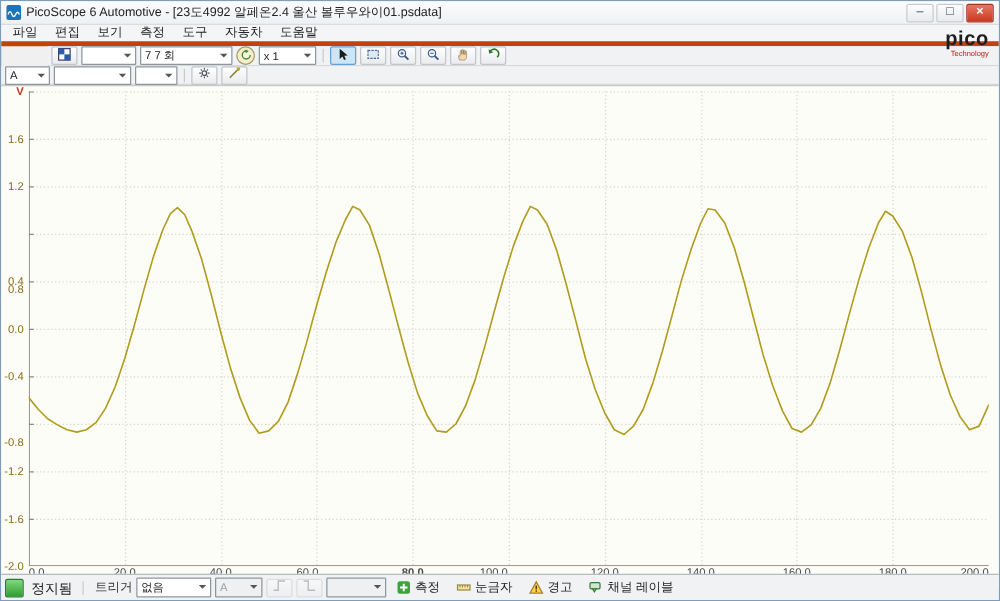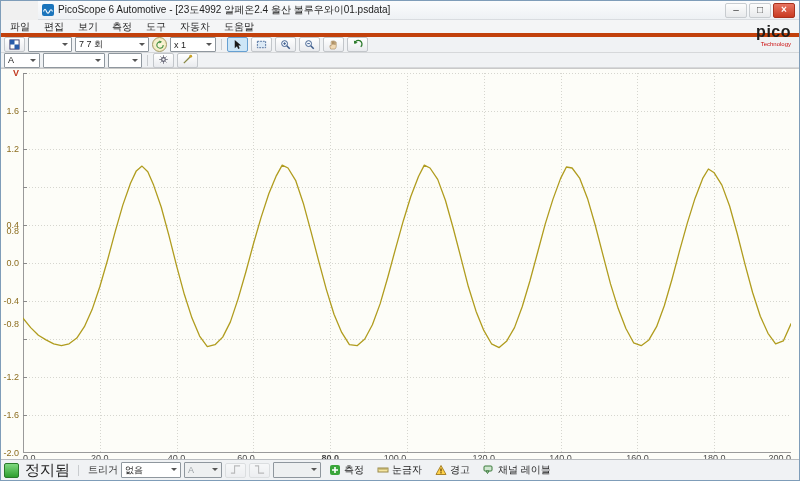--- a/index.html
+++ b/index.html
@@ -2,35 +2,35 @@
 <html><head>
 <meta charset="utf-8">
 <style>
   html,body{margin:0;padding:0;}
   body{width:800px;height:481px;overflow:hidden;background:#f0f0f0;
        font-family:"Liberation Sans",sans-serif;-webkit-font-smoothing:antialiased;}
   .app{position:relative;width:800px;height:481px;box-sizing:border-box;border:1px solid #7f9db9;background:#f0f0f0;}
 
   
   .titlebar{height:18px;background:linear-gradient(#fbfcfd,#eef1f4);border-bottom:1px solid #d9dce0;
-            display:flex;align-items:center;padding:0 4px;margin-left:37px;}
+            display:flex;align-items:center;padding:0 4px;}
   .app-icon{width:12px;height:12px;margin-right:4px;display:inline-flex;}
   .title-text{font-size:10px;color:#222;white-space:nowrap;overflow:hidden;}
   .win-buttons{margin-left:auto;display:flex;gap:2px;}
   .wbtn{width:20px;height:13px;font-size:10px;line-height:12px;text-align:center;color:#444;
         border:1px solid #c8ccd0;background:linear-gradient(#fdfdfd,#e8eaec);border-radius:2px;cursor:default;}
   .wbtn.close{color:#fff;background:linear-gradient(#e87561,#c83a22);border-color:#a8321e;font-weight:bold;}
 
   
   .menubar{height:13px;display:flex;align-items:center;background:#f4f5f6;border-bottom:4px solid #c2410c;padding-left:2px;}
   .menu-item{font-size:10px;color:#222;padding:0 7px;line-height:13px;}
 
   
   .toolbar{display:flex;align-items:center;background:#f0f2f4;border-bottom:1px solid #d6d8da;padding:0 3px;gap:3px;}
-  .t1{height:15px;}
+  .t1{height:15px;margin-left:37px;}
   .t2{height:14px;}
   .tbtn{height:13px;min-width:17px;display:inline-flex;align-items:center;justify-content:center;
         border:1px solid #c2c6ca;border-radius:2px;background:linear-gradient(#ffffff,#e9ebee);padding:0 1px;}
   .tbtn.selected{background:#cde6f7;border-color:#66a0d2;}
   .tbtn.disabled{opacity:.45;}
   .tbtn svg{width:11px;height:11px;}
   .combo{height:13px;background:#fff;border:1px solid #8f979e;border-radius:1px;display:inline-flex;
          align-items:center;font-size:9px;color:#222;padding:0 13px 0 3px;position:relative;white-space:nowrap;}
   .combo::after{content:"";position:absolute;right:3px;top:5px;border:3px solid transparent;border-top-color:#555;}
   .combo.disabled{background:#eef0f1;color:#9aa0a5;}
@@ -53,21 +53,21 @@
   #xlabels{position:absolute;left:22px;top:385px;width:772px;height:15px;}
   .xlab{position:absolute;top:0;font-size:9px;color:#4a4a4a;line-height:9px;}
   .xunit{position:absolute;left:2px;top:9px;font-size:8px;color:#8c6d1f;}
 
   
   .statusbar{position:absolute;left:0;right:0;bottom:0;height:21px;box-sizing:border-box;
              border-top:1px solid #b9bcbf;background:#f0f2f4;display:flex;align-items:center;
              padding:0 3px;gap:3px;font-size:10px;color:#222;}
   .go-btn{width:13px;height:13px;border:1px solid #2a7a2a;border-radius:2px;
           background:linear-gradient(#7fd97f,#2f9e2f);}
-  .status-text{font-size:15px;color:#222;padding:0 3px;}
+  .status-text{font-size:11px;color:#222;padding:0 3px;}
   .lbl{font-size:10px;color:#333;margin-left:4px;}
   .sb-combo{height:14px;}
   .sbtn{display:inline-flex;align-items:center;gap:3px;height:16px;padding:0 4px;border:1px solid transparent;
         border-radius:2px;font-size:10px;color:#222;}
   .sbtn:first-of-type{margin-left:42px;}
   .sicon{width:12px;height:12px;display:inline-flex;}
   .sicon svg{width:12px;height:12px;}
   .spin{width:30px;}
 </style>
 </head>
@@ -214,21 +214,21 @@
 
   <div class="chart">
     <div id="ylabels">
         <div class="ylab yunit" style="top: -1px;">V</div>
         <div class="ylab" style="top: 37px;">1.6</div>
         <div class="ylab" style="top: 75px;">1.2</div>
         <div class="ylab" style="top: 113px; margin-top: 44px;">0.8</div>
         <div class="ylab" style="top: 151px;">0.4</div>
         <div class="ylab" style="top: 189px;">0.0</div>
         <div class="ylab" style="top: 227px;">-0.4</div>
-        <div class="ylab" style="top: 250px;">-0.8</div>
+        <div class="ylab" style="top: 280px;">-0.8</div>
         <div class="ylab" style="top: 303px;">-1.2</div>
         <div class="ylab" style="top: 341px;">-1.6</div>
         <div class="ylab" style="top: 379px;">-2.0</div>
       </div>
     <svg id="plot" preserveAspectRatio="none" viewBox="0 0 768 380" style="background: rgb(253, 253, 248);">
         <line x1="0.5" y1="0" x2="0.5" y2="380" stroke="#d6d6cf" stroke-width="1" stroke-dasharray="1 2"></line>
         <line x1="77.5" y1="0" x2="77.5" y2="380" stroke="#d6d6cf" stroke-width="1" stroke-dasharray="1 2"></line>
         <line x1="154.5" y1="0" x2="154.5" y2="380" stroke="#d6d6cf" stroke-width="1" stroke-dasharray="1 2"></line>
         <line x1="230.5" y1="0" x2="230.5" y2="380" stroke="#d6d6cf" stroke-width="1" stroke-dasharray="1 2"></line>
         <line x1="307.5" y1="0" x2="307.5" y2="380" stroke="#d6d6cf" stroke-width="1" stroke-dasharray="1 2"></line>

